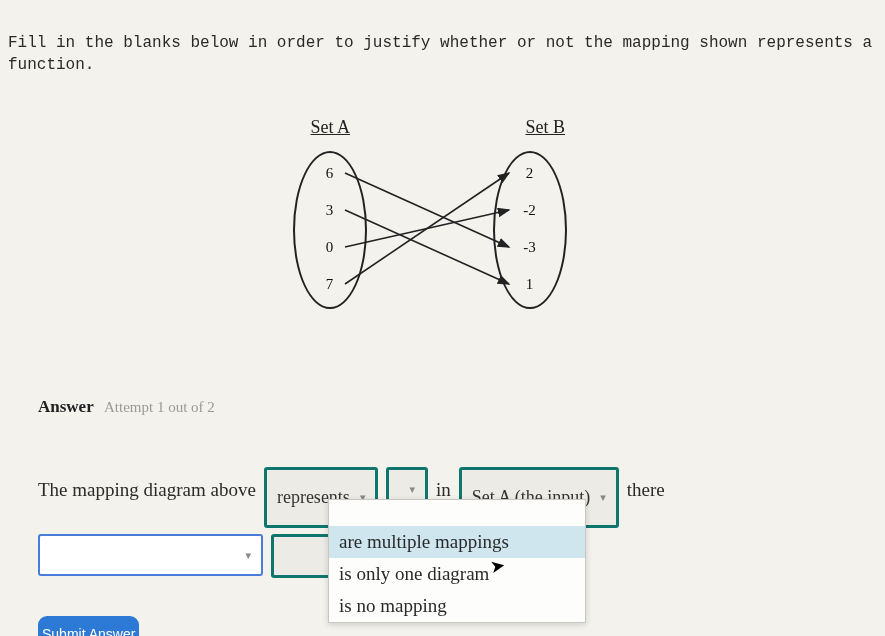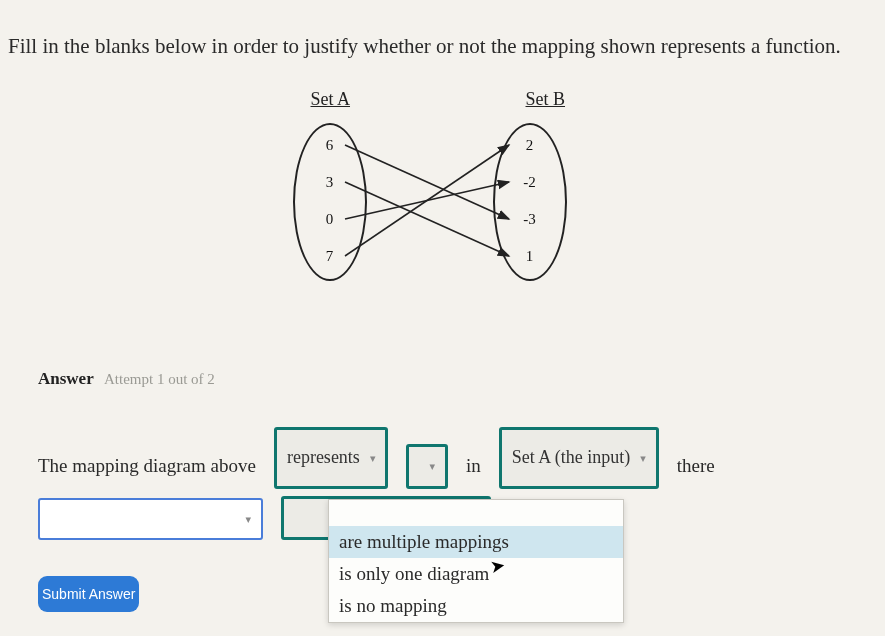--- a/index.html
+++ b/index.html
@@ -6,28 +6,29 @@
     body {
       font-family: Georgia, 'Times New Roman', serif;
       background: #f4f2ed;
       color: #2a2a2a;
       width: 885px;
       height: 636px;
       overflow: hidden;
       position: relative;
     }
     .question {
-      font-size: 21px;
+      font-size: 16px;
       padding: 32px 8px 10px 8px;
       line-height: 1.4;
+      font-family: Liberation Mono, monospace;
     }
     .diagram-wrap {
       display: flex;
       justify-content: center;
-      margin-top: 18px;
+      margin-top: 30px;
     }
     .diagram {
       position: relative;
       width: 320px;
       height: 210px;
     }
     .set-label {
       position: absolute;
       font-size: 18px;
       text-decoration: underline;
@@ -61,31 +62,31 @@
     .vb3 { left: 232px; top: 122px; }
     .vb4 { left: 232px; top: 159px; }
     svg.arrows { position: absolute; left: 0; top: 0; width: 320px; height: 210px; }
     .answer-section {
       padding-left: 38px;
       padding-right: 20px;
       margin-top: 70px;
     }
     .answer-header {
       font-size: 17px;
-      margin-bottom: 38px;
+      margin-bottom: 50px;
     }
     .answer-header .bold { font-weight: bold; color: #222; }
     .attempt { color: #9a9a94; font-size: 15px; margin-left: 6px; }
     .sentence {
       font-size: 19px;
       line-height: 2.4;
       display: flex;
       flex-wrap: wrap;
-      align-items: flex-end;
-      gap: 6px 18px;
+      align-items: flex-start;
+      gap: 6px 8px;
     }
     .dd {
       display: inline-flex;
       align-items: center;
       justify-content: space-between;
       background: #ecebe6;
       border: 3px solid #0f766e;
       border-radius: 3px;
       padding: 6px 10px;
       font-size: 18px;
@@ -108,21 +109,21 @@
       border-radius: 9px;
       padding: 10px 4px;
       font-size: 14px;
       cursor: pointer;
       font-family: Arial, sans-serif;
     }
     .dropdown-menu {
       position: absolute;
       left: 328px;
       top: 499px;
-      width: 296px;
+      width: 258px;
       background: #fdfdfb;
       border: 1px solid #c9c7c0;
       box-shadow: 0 2px 6px rgba(0,0,0,0.15);
       font-size: 19px;
     }
     .dropdown-menu .blank-row { height: 26px; }
     .dropdown-menu .opt {
       padding: 5px 10px;
       cursor: pointer;
     }

